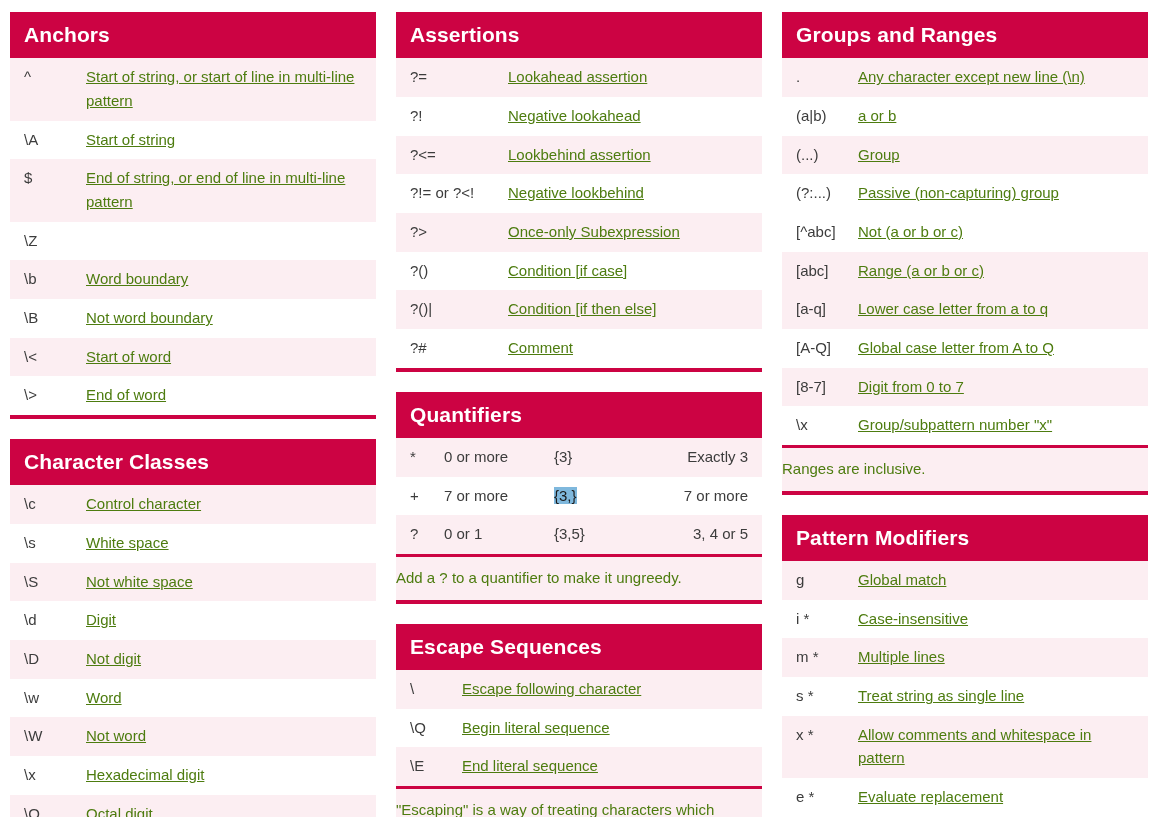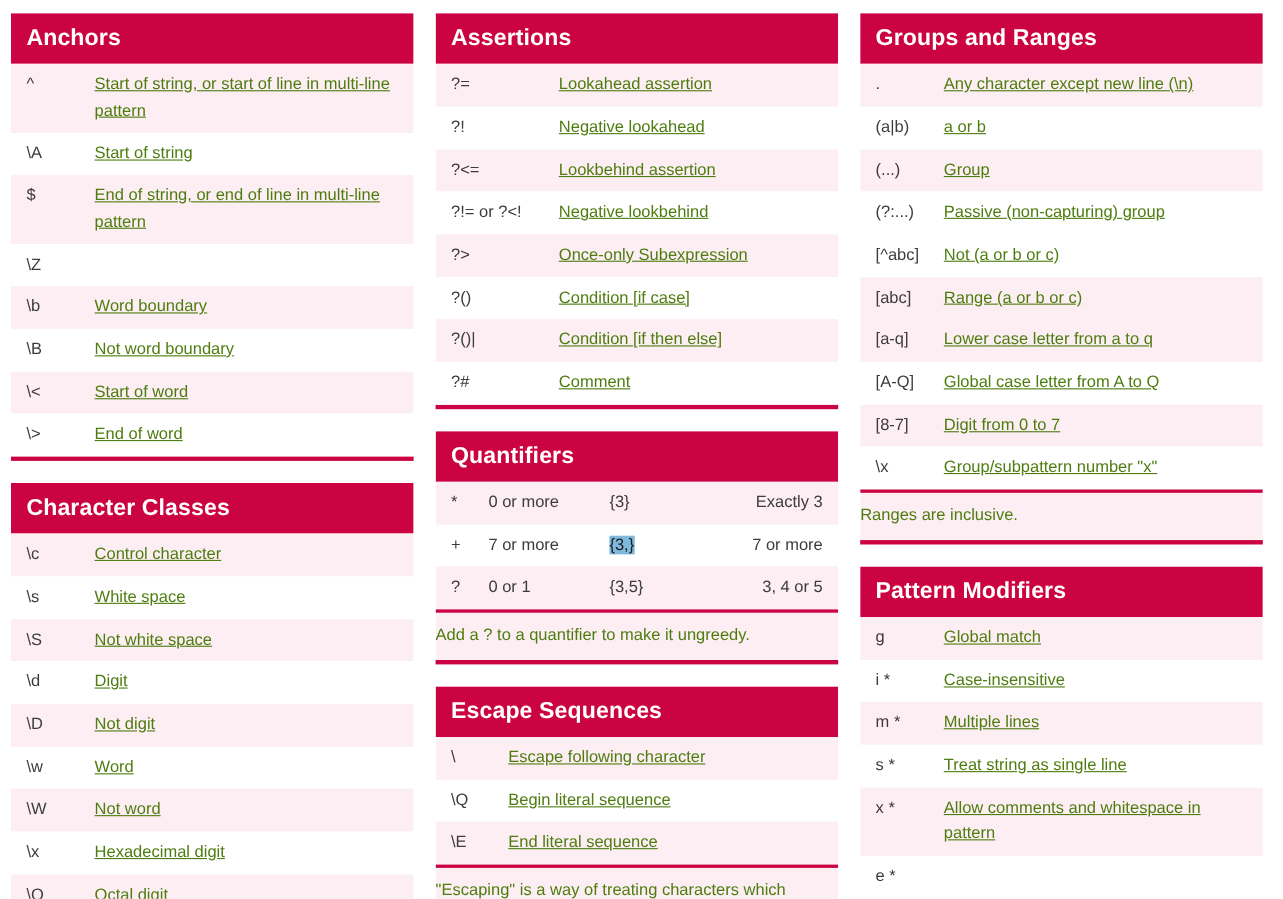--- a/index.html
+++ b/index.html
@@ -339,20 +339,21 @@
           <div class="row">
             <span class="key">s *</span>
             <span class="val">Treat string as single line</span>
           </div>
           <div class="row alt">
             <span class="key">x *</span>
             <span class="val">Allow comments and whitespace in pattern</span>
           </div>
           <div class="row">
             <span class="key">e *</span>
+            <span class="val">Evaluate replacement</span>
           </div>
           <div class="row alt">
             <span class="key">U *</span>
             <span class="val">Ungreedy pattern</span>
           </div>
         </div>
       </div>
     </div>
   </div>
 

